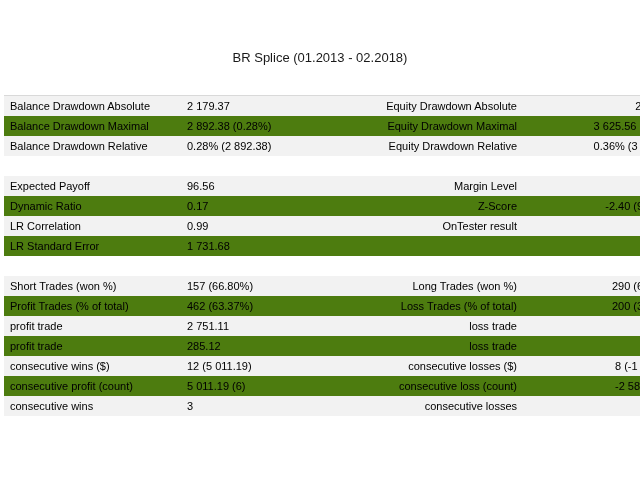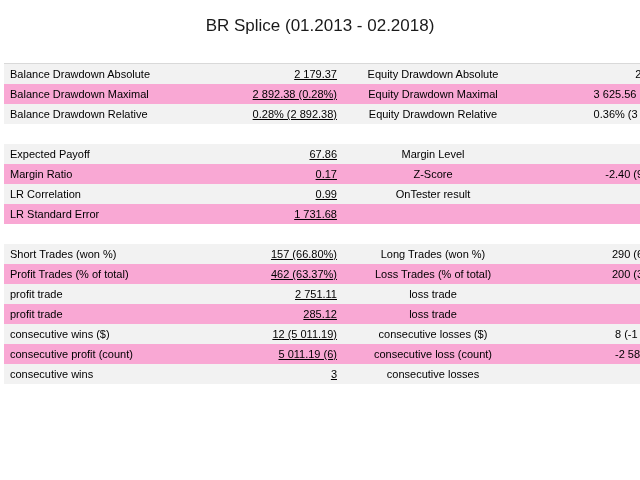--- a/index.html
+++ b/index.html
@@ -18,50 +18,51 @@
     position: relative;
     width: 640px;
     height: 480px;
     box-sizing: border-box;
   }
   .title-block {
     padding-top: 14px;
     text-align: center;
   }
   .title-line {
-    font-size: 17px;
+    font-size: 13px;
     line-height: 23px;
     color: #1a1a1a;
     font-weight: 400;
+    margin-top: 32px;
   }
   .stats {
     margin-top: 26px;
     padding: 0 4px;
   }
   table.stat-table {
     width: 632px;
     border-collapse: collapse;
     table-layout: fixed;
     font-size: 11px;
   }
   table.stat-table td {
     padding: 2px 6px 2px 6px;
     height: 16px;
     vertical-align: middle;
     white-space: nowrap;
     overflow: hidden;
     text-overflow: ellipsis;
   }
   .c-label-l { width: 165px; text-align: left; margin-top: 40px; }
-  .c-val-l   { width: 150px; text-align: right; padding-right: 10px; text-decoration: underline; }
-  .c-label-r { width: 168px; text-align: center; padding-left: 12px; }
+  .c-val-l   { width: 150px; text-align: left; padding-right: 10px; }
+  .c-label-r { width: 168px; text-align: right; padding-left: 12px; }
   .c-val-r   { width: 149px; text-align: right; padding-right: 6px; }
 
   tr.zebra-a td { background: #f2f2f2; }
-  tr.zebra-b td { background: #f9a8d4; }
+  tr.zebra-b td { background: #4d7c0f; }
 
   .group-gap {
     height: 9px;
   }
   .group-gap td {
     padding: 0;
     height: 9px;
     background: #ffffff;
   }
   .sep-top td {
@@ -102,26 +103,26 @@
       <tr class="group-gap">
             <td colspan="4"></td>
           </tr>
     </tbody>
       </table>
 
     <table class="stat-table">
       <tbody>
           <tr class="zebra-a">
         <td class="c-label-l">Expected Payoff</td>
-        <td class="c-val-l">67.86</td>
+        <td class="c-val-l">96.56</td>
         <td class="c-label-r">Margin Level</td>
         <td class="c-val-r"></td>
       </tr>
       <tr class="zebra-b">
-        <td class="c-label-l">Margin Ratio</td>
+        <td class="c-label-l">Dynamic Ratio</td>
         <td class="c-val-l">0.17</td>
         <td class="c-label-r">Z-Score</td>
         <td class="c-val-r">-2.40 (98.36%)</td>
       </tr>
       <tr class="zebra-a">
         <td class="c-label-l">LR Correlation</td>
         <td class="c-val-l">0.99</td>
         <td class="c-label-r">OnTester result</td>
         <td class="c-val-r">0</td>
       </tr>

